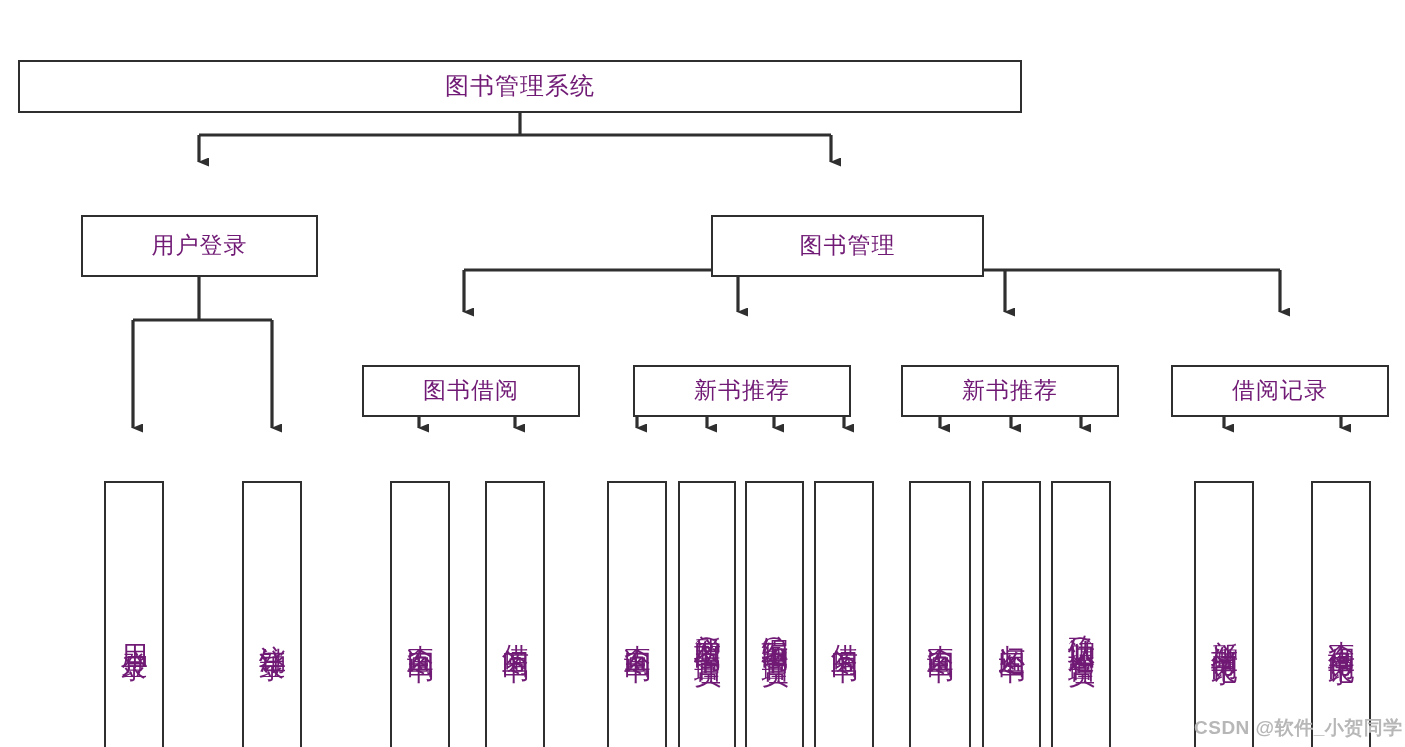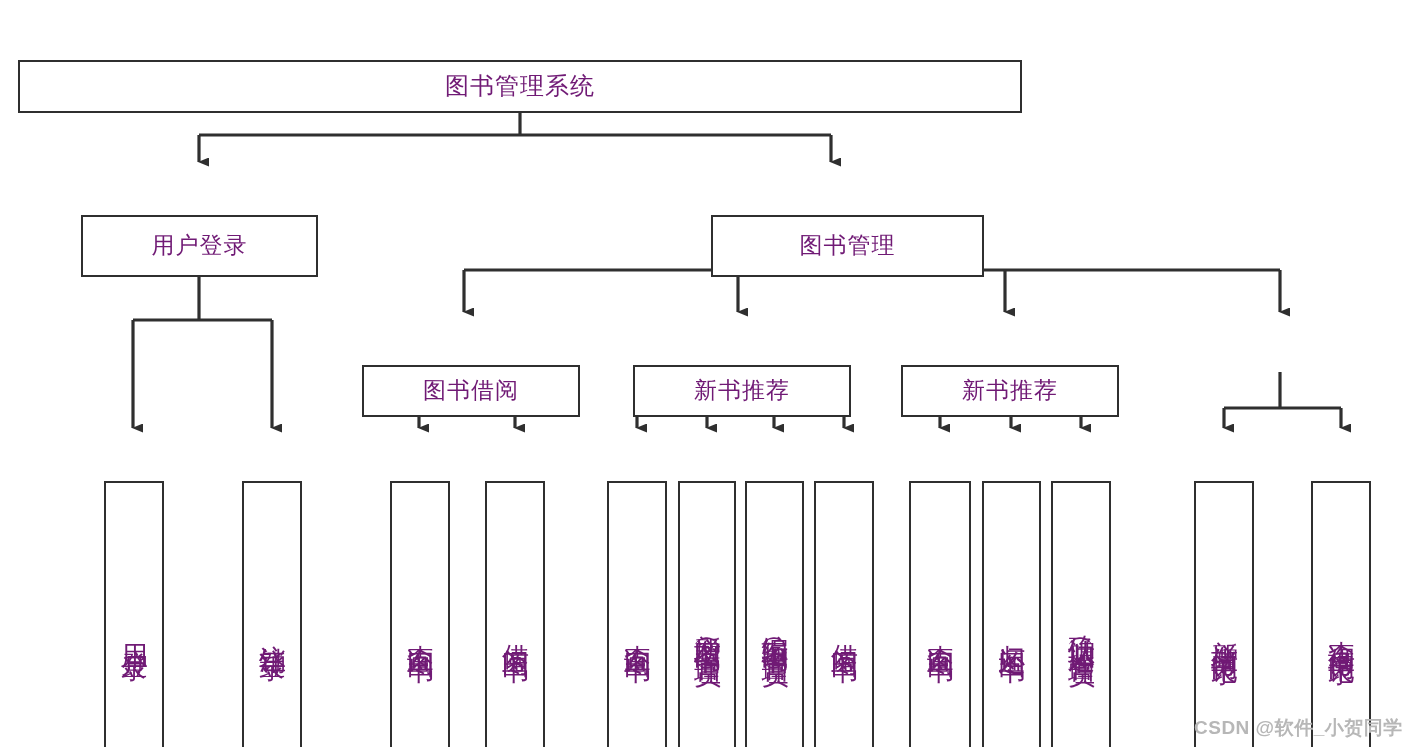--- a/index.html
+++ b/index.html
@@ -142,20 +142,23 @@
 
   <div class="node horiz" style="left:362px; top:320px; width:218px; height:52px;">
     <span class="label">图书借阅</span>
   </div>
   <div class="node horiz" style="left:633px; top:320px; width:218px; height:52px;">
     <span class="label">新书推荐</span>
   </div>
   <div class="node horiz" style="left:901px; top:320px; width:218px; height:52px;">
     <span class="label">新书推荐</span>
   </div>
+  <div class="node horiz" style="left:1171px; top:320px; width:218px; height:52px;">
+    <span class="label">借阅记录</span>
+  </div>
 
   <div class="node vert" style="left:104px; top:436px; width:60px; height:299px;">
     <span class="label">用户登录</span>
   </div>
   <div class="node vert" style="left:242px; top:436px; width:60px; height:299px;">
     <span class="label">注销登录</span>
   </div>
   <div class="node vert" style="left:390px; top:436px; width:60px; height:299px;">
     <span class="label">查询图书</span>
   </div>

